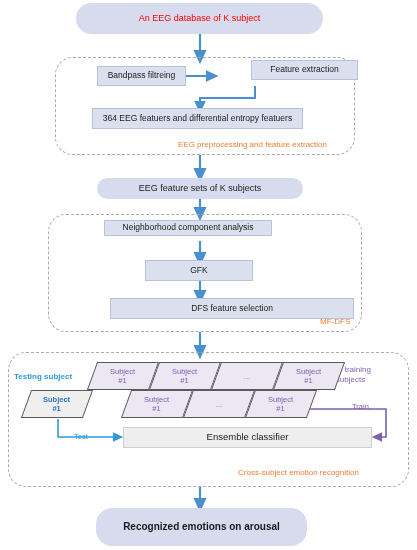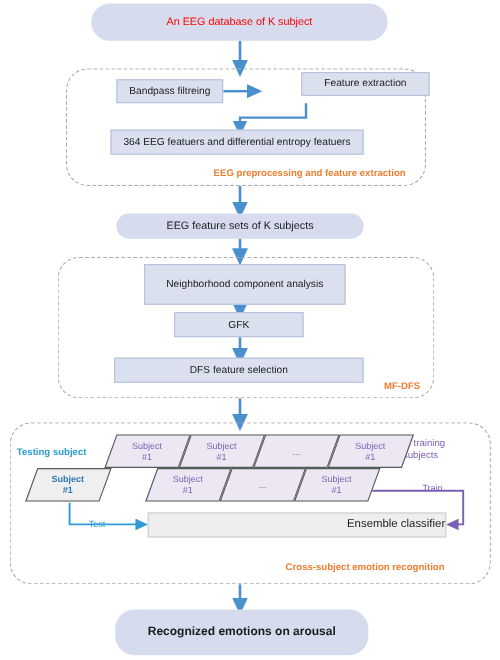--- a/index.html
+++ b/index.html
@@ -60,21 +60,20 @@
     box-sizing: border-box;
     border: 1px dashed #aaaaaa;
     border-radius: 18px;
     background: transparent;
   }
   .group-label {
     position: absolute;
     color: #ed7d31;
     font-size: 8px;
     white-space: nowrap;
-    font-weight: bold;
   }
 
   
   .para {
     position: absolute;
     box-sizing: border-box;
     display: flex;
     align-items: center;
     justify-content: center;
     text-align: center;
@@ -165,29 +164,29 @@
     <span>364 EEG featuers and differential entropy featuers</span>
   </div>
 
   <div class="node terminal dark" style="left:97px; top:178px; width:206px; height:21px;">
     <span>EEG feature sets of K subjects</span>
   </div>
 
   <div class="group" style="left:48px; top:214px; width:314px; height:118px;"></div>
   <div class="group-label" style="left:320px; top:317px;">MF-DFS</div>
 
-  <div class="node proc" style="left:120px; top:220px; width:168px; height:34px;">
+  <div class="node proc" style="left:104px; top:220px; width:168px; height:16px;">
     <span>Neighborhood component analysis</span>
   </div>
 
   <div class="node proc" style="left:145px; top:260px; width:108px; height:21px;">
     <span>GFK</span>
   </div>
 
-  <div class="node proc" style="left:95px; top:298px; width:208px; height:21px;">
+  <div class="node proc" style="left:110px; top:298px; width:244px; height:21px;">
     <span>DFS feature selection</span>
   </div>
 
   <div class="group" style="left:8px; top:352px; width:401px; height:135px;"></div>
   <div class="group-label" style="left:238px; top:468px;">Cross-subject emotion recognition</div>
 
   <div class="caption blue" style="left:14px; top:372px;">Testing subject</div>
 
   <div class="caption purple" style="left:330px; top:365px;">
     <div>K-1 training</div>
@@ -240,21 +239,21 @@
     </span>
   </div>
 
   <div class="para test" style="left:26px; top:390px; width:62px; height:28px;">
     <span>
       <span>Subject</span><br>
       <span>#1</span>
     </span>
   </div>
 
-  <div class="node proc grey" style="left:123px; top:427px; width:249px; height:21px;justify-content:flex-end;">
+  <div class="node proc grey" style="left:123px; top:427px; width:249px; height:21px;">
     <span>Ensemble classifier</span>
   </div>
 
   <div class="node terminal big" style="left:96px; top:508px; width:211px; height:38px; flex-direction:column;">
     <span>Recognized emotions on arousal</span>
   </div>
 
 </div>
 
 </body></html>

